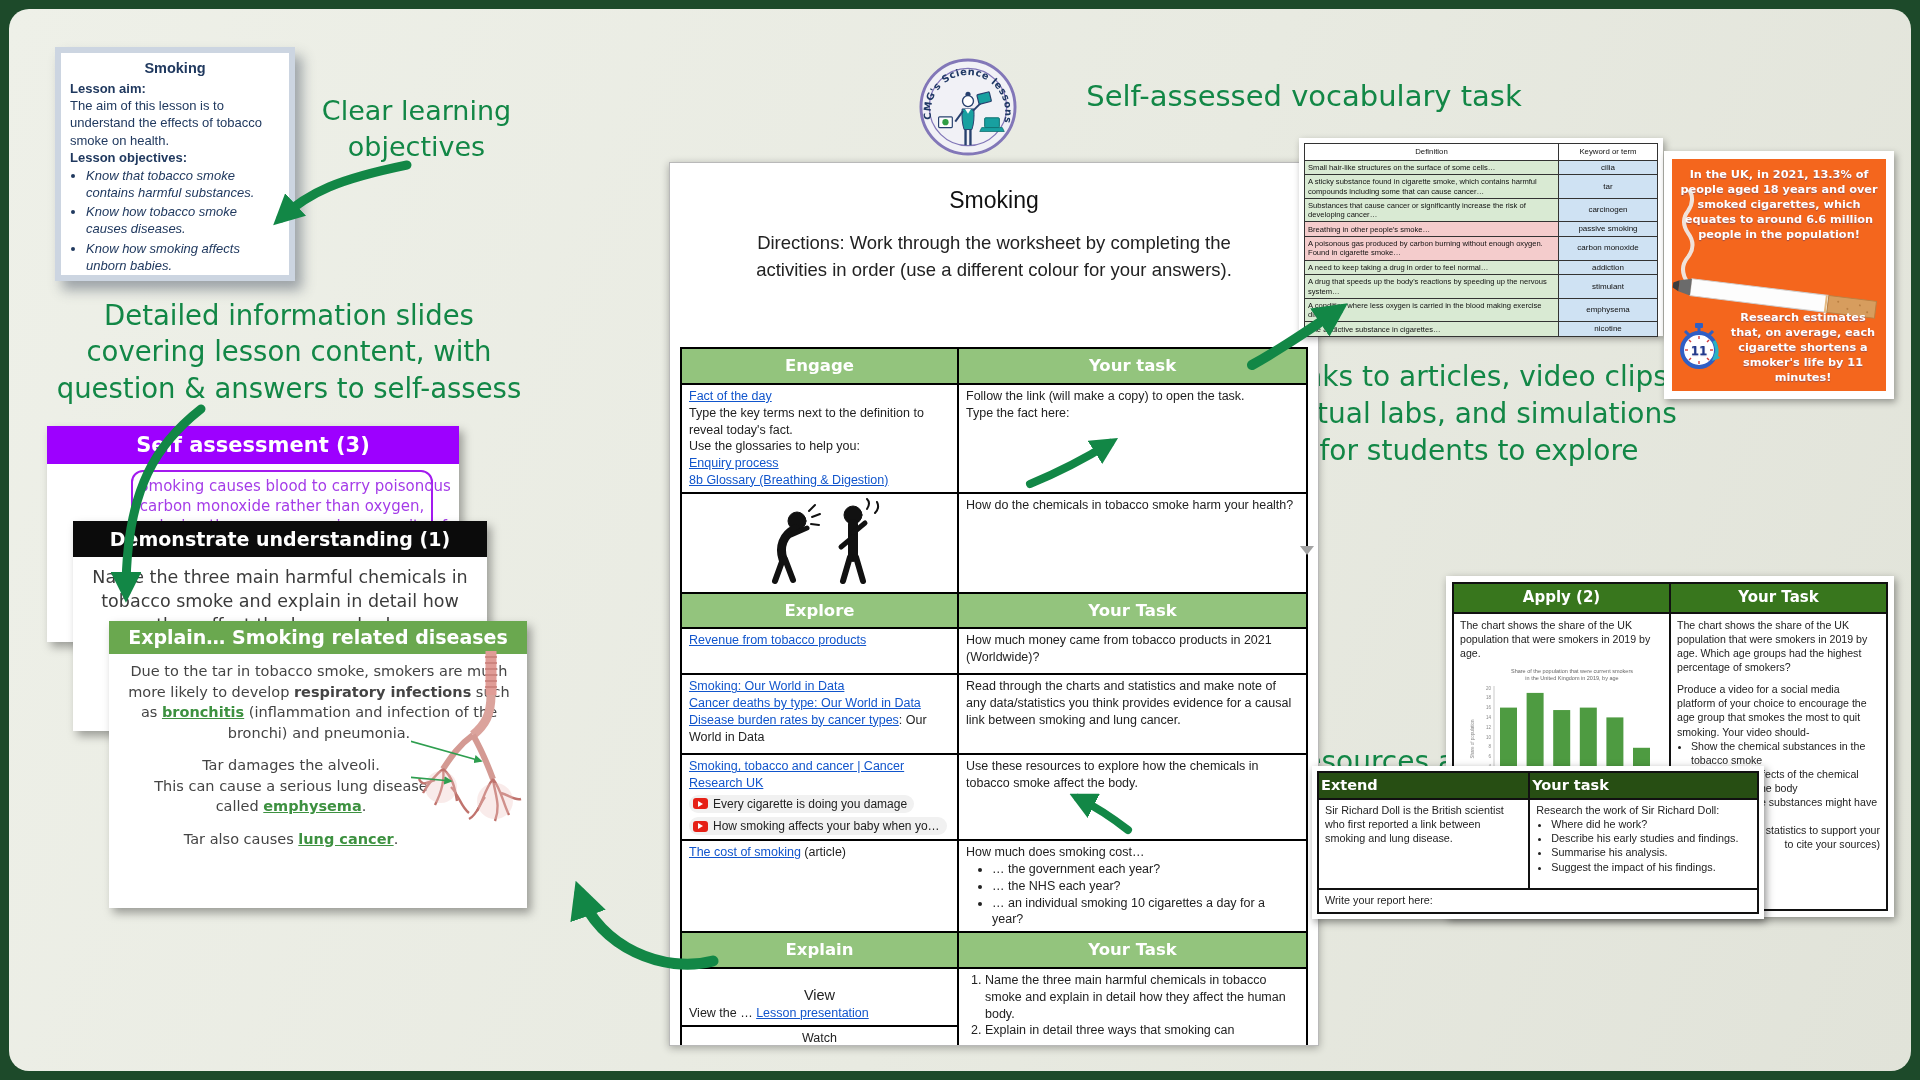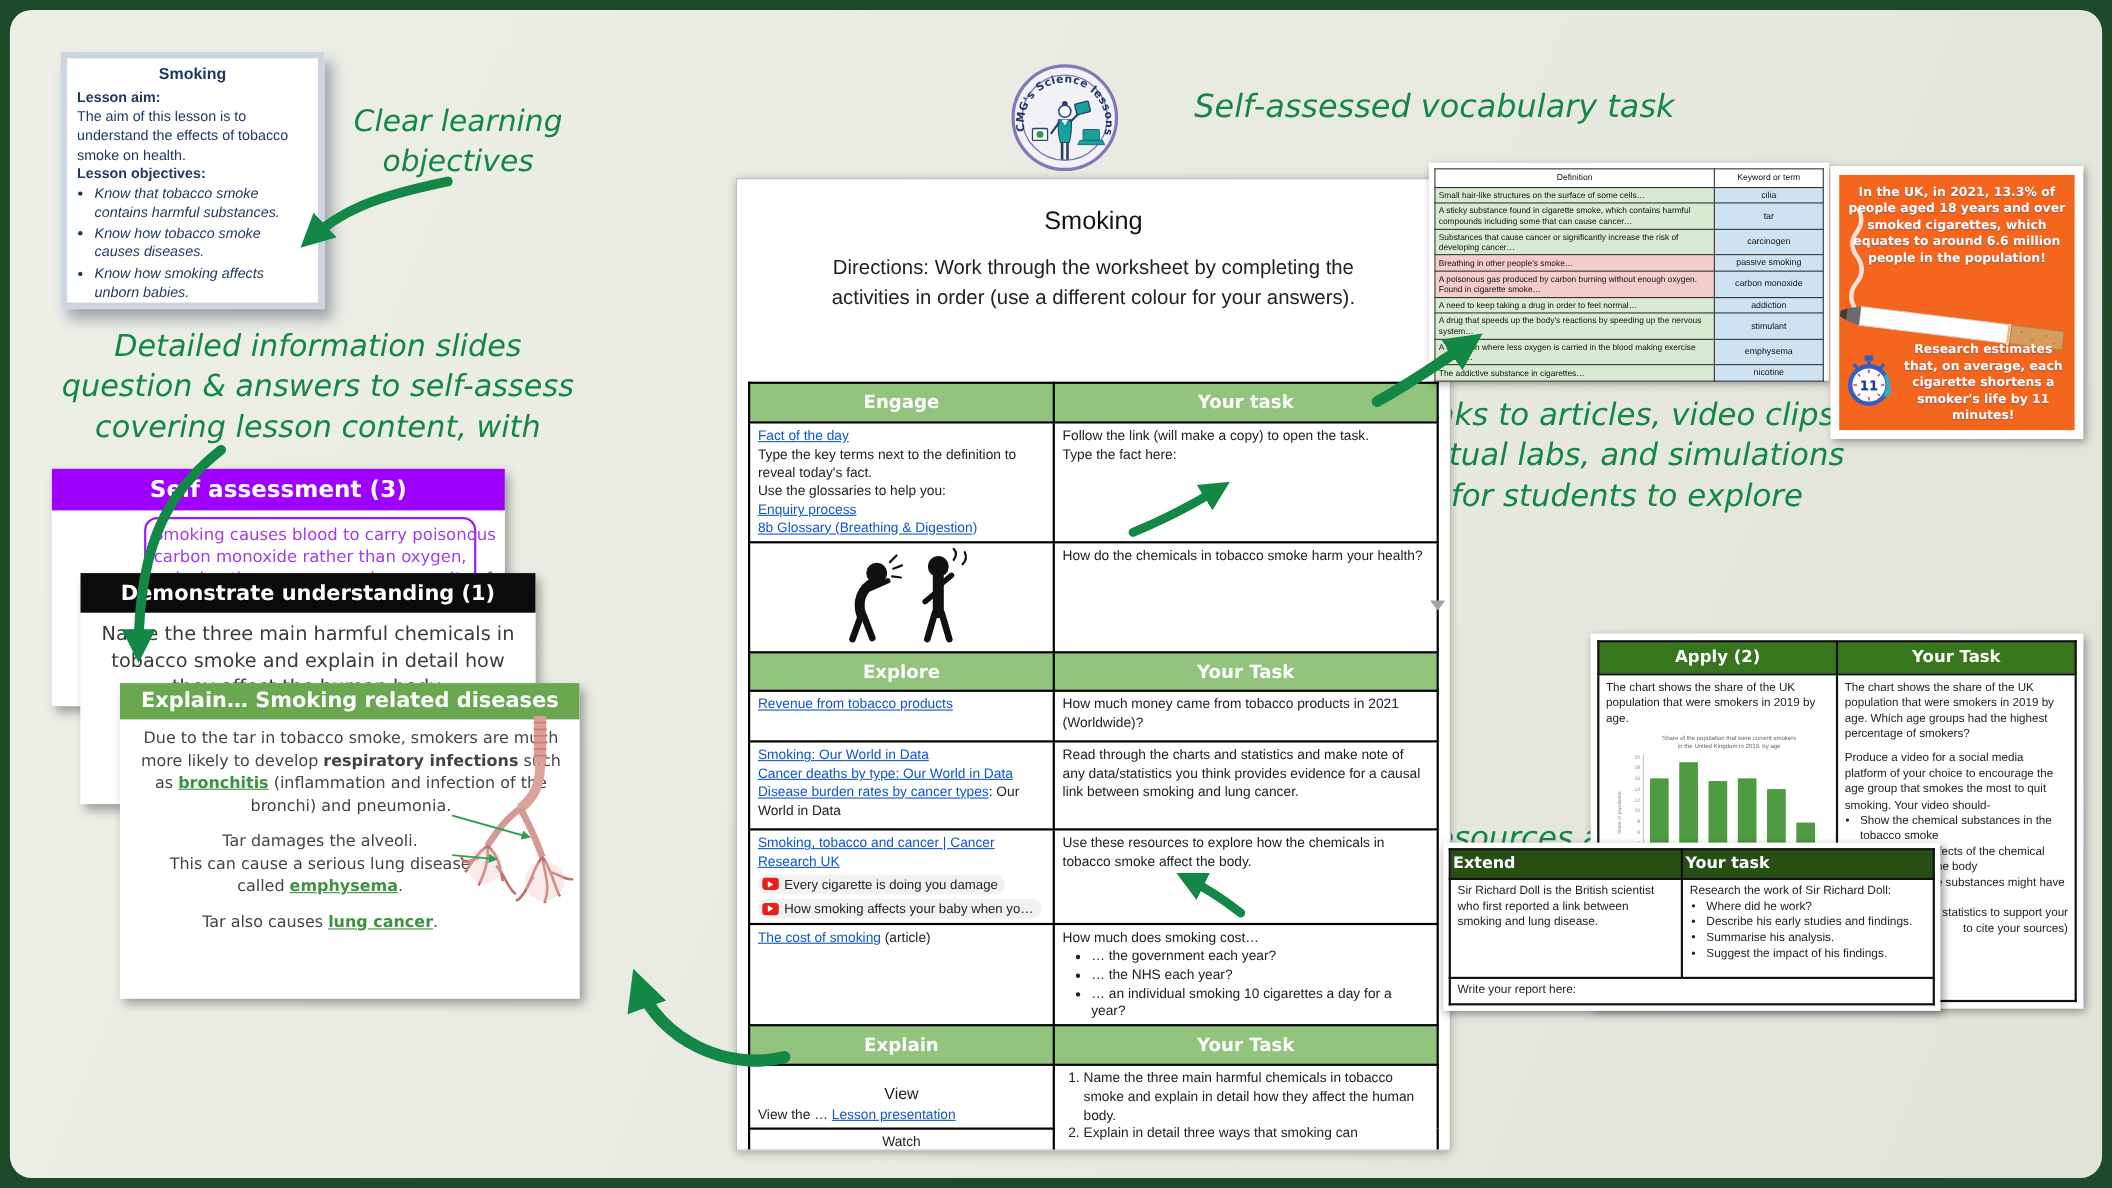--- a/index.html
+++ b/index.html
@@ -3,21 +3,21 @@
 <meta charset="utf-8">
 <style>
   * { margin:0; padding:0; box-sizing:border-box; }
   html,body { width:1920px; height:1080px; }
   body { font-family:"Liberation Sans", sans-serif; }
   #canvas { position:relative; width:1920px; height:1080px; background:#1d4a2a; overflow:hidden; }
   #inner { position:absolute; inset:9px; border-radius:20px;
            background:linear-gradient(112deg,#eef0e8 0%,#e8eae1 55%,#e1e3d9 100%); overflow:hidden; }
 
   .gtext { position:absolute; color:#128746; font-family:"DejaVu Sans",sans-serif; text-align:center; line-height:1.32; }
-  .gtext div { white-space:nowrap;font-style:italic; }
+  .gtext div { white-space:nowrap; }
 
   
   .aim { position:absolute; left:46px; top:38px; width:240px; height:234px; background:#fff;
          border:6px solid #ccd5e1; box-shadow:7px 9px 12px rgba(60,70,90,.45); padding:6px 9px;
          color:#20395f; font-size:13px; line-height:1.32; overflow:hidden; }
   .aim .t { text-align:center; font-weight:bold; font-size:14.5px; margin-bottom:2px; }
   .aim b { font-weight:bold; }
   .aim ul { margin-left:16px; margin-top:1px; }
   .aim li { margin-bottom:2px;font-style:italic; }
 
@@ -52,21 +52,21 @@
   .ytchip .yticon:before { content:""; position:absolute; left:5px; top:2.5px; border-left:5px solid #fff;
             border-top:3px solid transparent; border-bottom:3px solid transparent; }
   .cell-c { text-align:center; }
   .viewbig { font-size:14.5px; text-align:center; margin-top:14px; }
   .ws ol { margin-left:19px; }
   .ws ul { margin-left:26px; }
   .scrolltri { position:absolute; left:1291px; top:537px; width:0; height:0; border-left:7px solid transparent;
                border-right:7px solid transparent; border-top:9px solid #a3a3a3; }
 
   
-  .vocab-page { position:absolute; left:1290px; top:139px; width:364px; height:198px; background:#fff;
+  .vocab-page { position:absolute; left:1290px; top:129px; width:364px; height:198px; background:#fff;
                 box-shadow:2px 3px 7px rgba(0,0,0,.35); padding:5px; }
   .vt { width:100%; border-collapse:collapse; }
   .vt td { border:1px solid #333; font-size:7.6px; line-height:1.22; padding:2px 3px; color:#111; }
   .vt td.h { background:#fff; text-align:center; font-size:7.8px; padding:3px; }
   .vt td.def { background:#d9ead3; width:254px; }
   .vt td.def[data-tint="pink"] { background:#f4cccc; }
   .vt td.term { background:#cfe2f3; text-align:center; vertical-align:middle; font-size:8px; }
 
   
   .orange-page { position:absolute; left:1655px; top:142px; width:230px; height:248px; background:#fff;
@@ -139,22 +139,22 @@
       <li>Know how smoking affects unborn babies.</li>
     </ul>
   </div>
 
   <div class="gtext" style="left:285px; top:84px; width:245px; font-size:27px;">
     <div>Clear learning</div>
         <div>objectives</div>
   </div>
   <div class="gtext" style="left:15px; top:288px; width:530px; font-size:27.5px;">
     <div>Detailed information slides</div>
+        <div>covering lesson content, with</div>
         <div>question &amp; answers to self-assess</div>
-        <div>covering lesson content, with</div>
   </div>
   <div class="gtext" style="left:1030px; top:68px; width:530px; font-size:29px;">
     <div>Self-assessed vocabulary task</div>
   </div>
   <div class="gtext" style="left:1180px; top:350px; width:580px; font-size:28px;">
     <div>Links to articles, video clips,</div>
         <div>virtual labs, and simulations</div>
         <div>for students to explore</div>
   </div>
   <div class="gtext" style="left:1108px; top:735px; width:750px; font-size:28px;">

